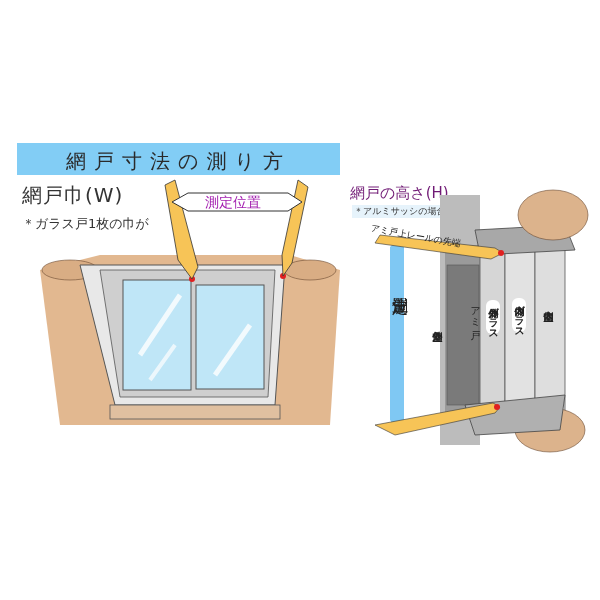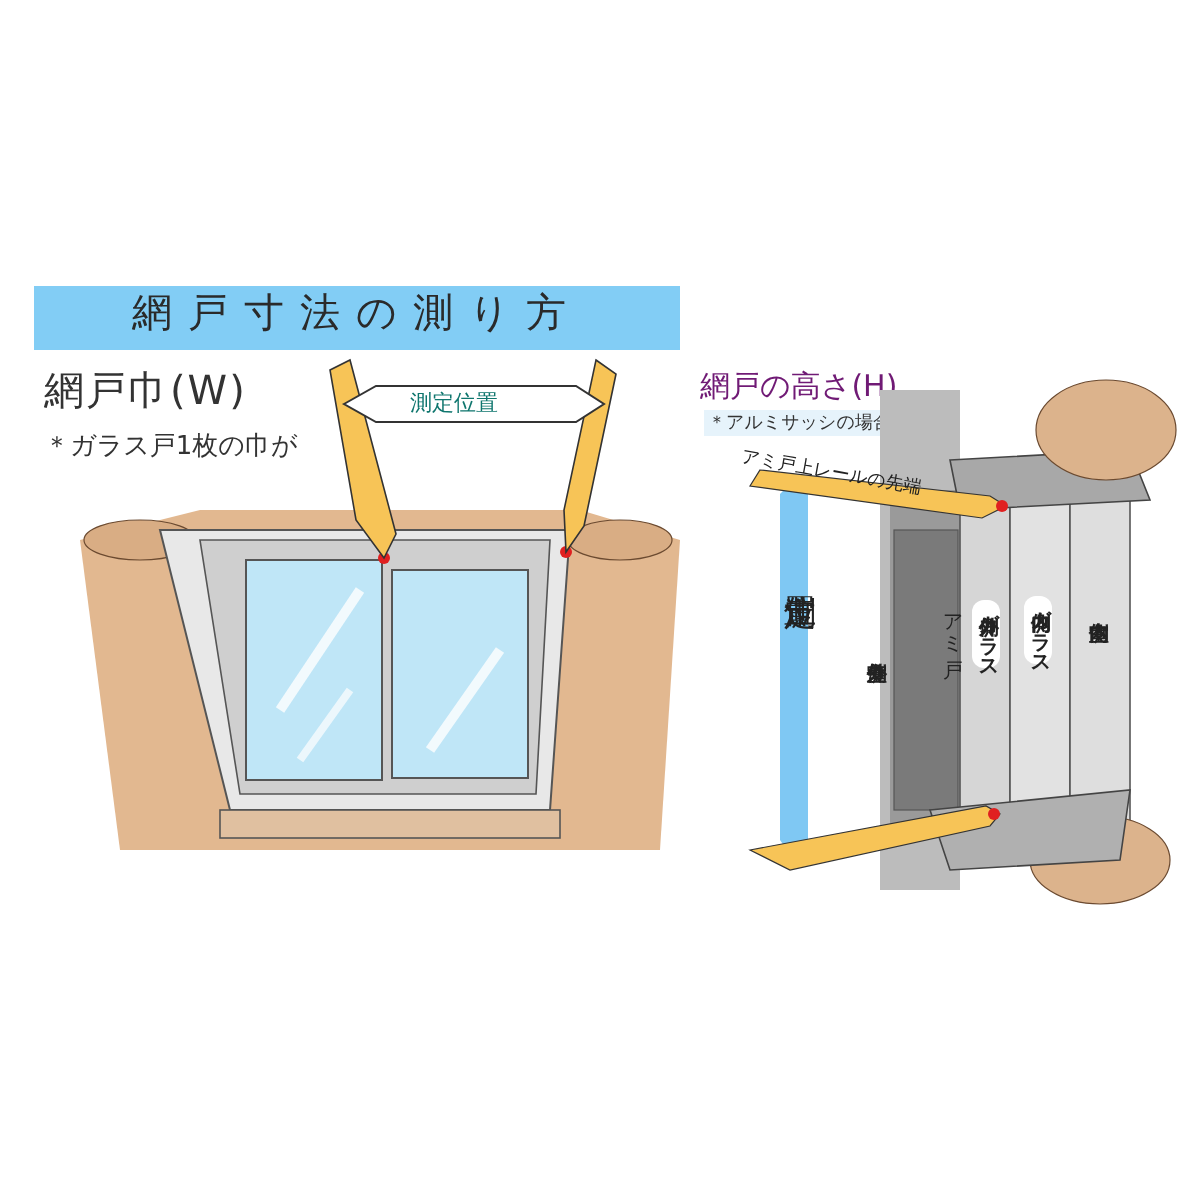--- a/index.html
+++ b/index.html
@@ -1,24 +1,24 @@
 <!DOCTYPE html>
 <html><head>
 <meta charset="utf-8">
 <style>
   html,body{margin:0;padding:0;background:#ffffff;}
   body{width:600px;height:600px;position:relative;overflow:hidden;font-family:"DejaVu Sans","Liberation Sans",sans-serif;}
   .abs{position:absolute;}
-  .banner{left:17px;top:143px;width:323px;height:32px;background:#82cdf5;display:flex;align-items:flex-start;justify-content:center;}
+  .banner{left:17px;top:143px;width:323px;height:32px;background:#82cdf5;display:flex;align-items:flex-end;justify-content:center;}
   .banner span{font-size:20px;letter-spacing:8px;color:#2a2a2a;}
   .w-title{left:22px;top:182px;font-size:20px;color:#333;letter-spacing:1px;}
   .w-note{left:22px;top:213px;font-size:13px;color:#333;line-height:22px;}
   .h-title{left:350px;top:184px;font-size:15px;color:#701a75;}
   .h-note{left:352px;top:205px;font-size:9px;color:#333;background:#e6f3fb;padding:0 2px;}
-  .measure-label{font-size:11px;color:#0f766e;}
+  .measure-label{font-size:14px;color:#a21caf;}
   .vlabel{writing-mode:vertical-rl;font-size:10px;color:#222;font-weight:bold;}
 </style>
 </head>
 <body>
 
 <div class="abs banner">
   <span>網戸寸法の測り方</span>
 </div>
 
 <div class="abs w-title">網戸巾(W)</div>

